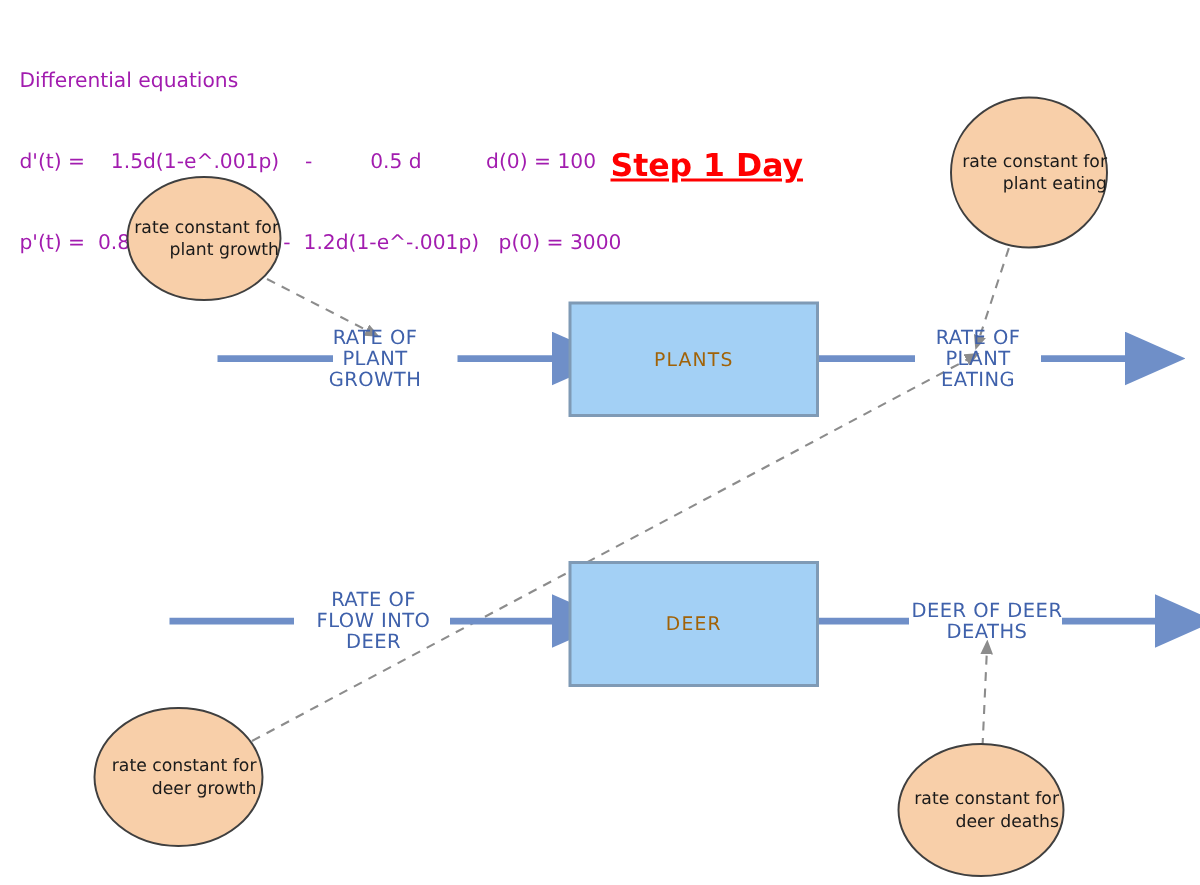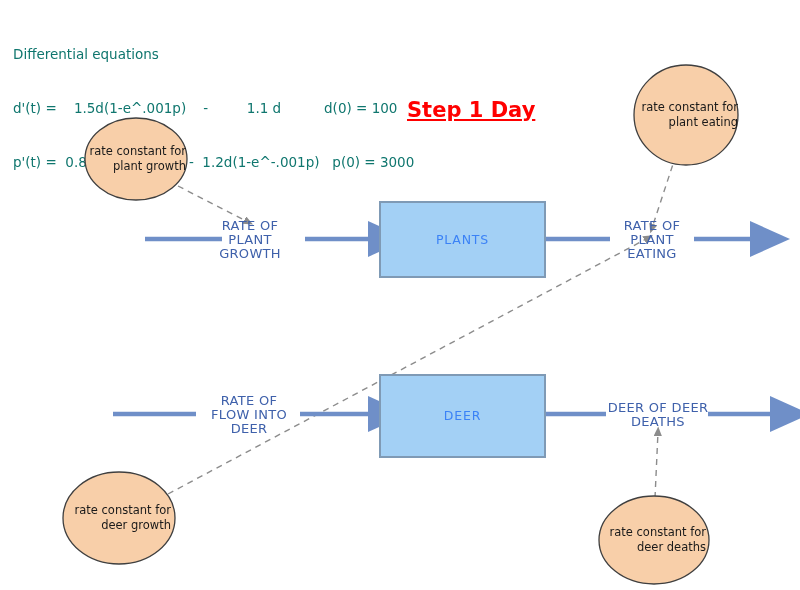--- a/index.html
+++ b/index.html
@@ -23,21 +23,21 @@
     position: absolute;
     left: 0;
     top: 0;
     width: 800px;
     height: 590px;
   }
   .eqblock {
     position: absolute;
     left: 13px;
     top: 9px;
-    color: #0f766e;
+    color: #a21caf;
     font-family: "DejaVu Sans", sans-serif;
     font-size: 13.5px;
     line-height: 18px;
     white-space: pre;
     letter-spacing: 0px;
   }
   .eqline {
     white-space: pre;
     display: block;
   }
@@ -56,21 +56,21 @@
     position: absolute;
     color: #1a1a1a;
     font-size: 11.5px;
     line-height: 15px;
     text-align: right;
     white-space: pre-line;
     pointer-events: none;
   }
   .box-label {
     position: absolute;
-    color: #3b82f6;
+    color: #a16207;
     font-size: 12.5px;
     text-align: center;
     letter-spacing: 0.8px;
   }
   .flow-label {
     position: absolute;
     color: #3f61ab;
     font-size: 13px;
     line-height: 14px;
     text-align: center;
@@ -78,21 +78,21 @@
     letter-spacing: 0.3px;
   }
 </style>
 </head>
 <body>
 
 <div id="stage">
 
   <div class="eqblock">
     <span class="eqline">Differential equations</span>
-    <span class="eqline">d'(t) =    1.5d(1-e^.001p)    -         1.1 d          d(0) = 100</span>
+    <span class="eqline">d'(t) =    1.5d(1-e^.001p)    -         0.5 d          d(0) = 100</span>
     <span class="eqline">p'(t) =  0.8*(1-p/3000)*p  -  1.2d(1-e^-.001p)   p(0) = 3000</span>
   </div>
 
   <div class="title">Step 1 Day</div>
 
   <svg class="layer" viewBox="0 0 800 590">
     <defs>
       <marker id="flowArrow" markerWidth="9" markerHeight="8" refX="0.5" refY="4" orient="auto" markerUnits="strokeWidth">
         <path d="M0,0 L9,4 L0,8 z" fill="#6f8fc8"></path>
       </marker>

